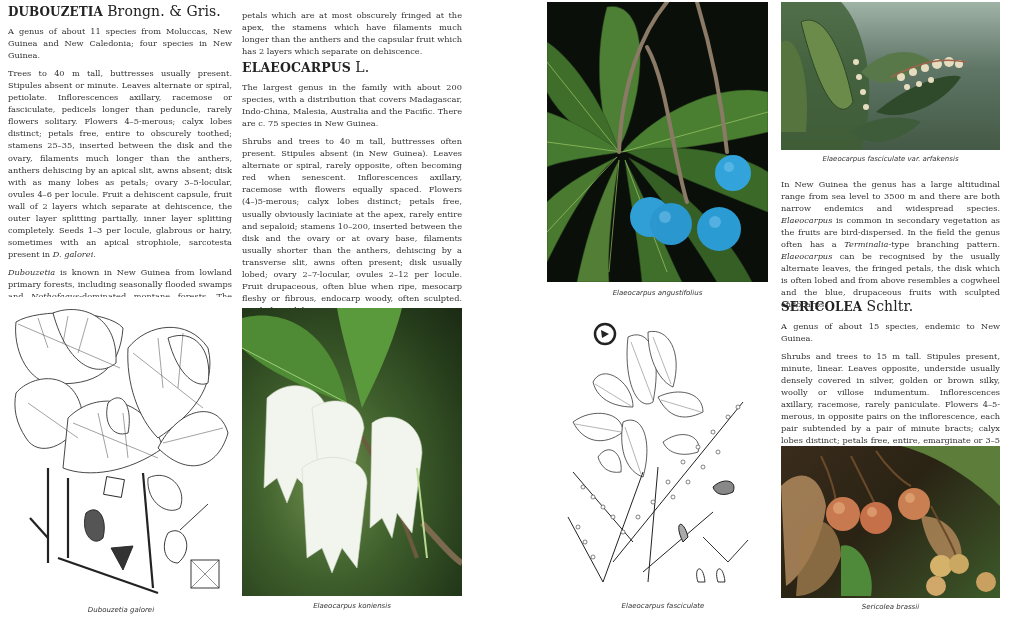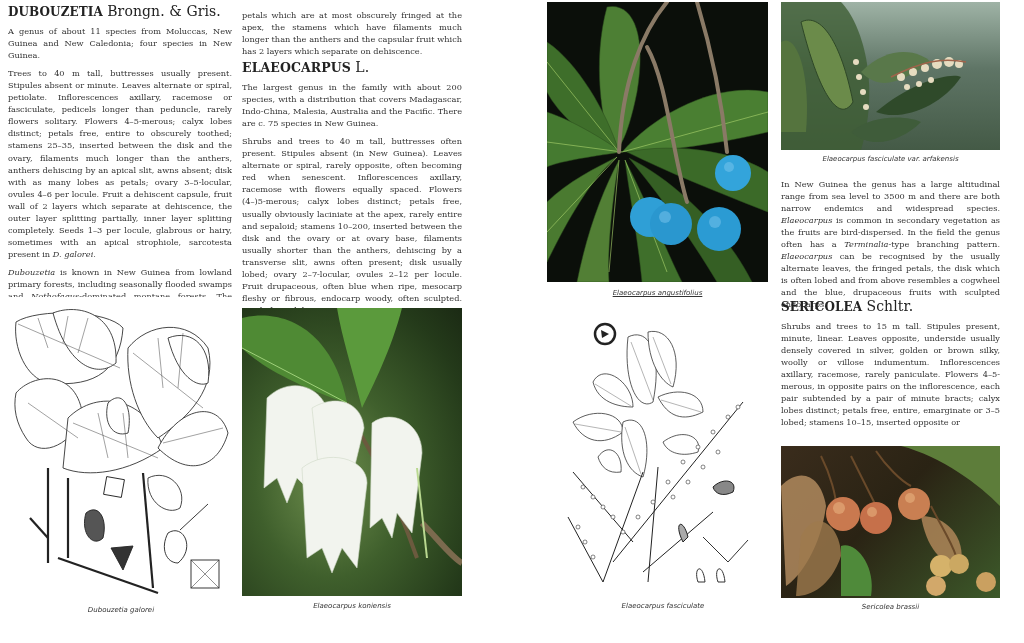--- a/index.html
+++ b/index.html
@@ -147,21 +147,21 @@
         <circle cx="103" cy="215" r="20" fill="#2f9fd6"></circle>
         <circle cx="124" cy="222" r="21" fill="#2a97cf"></circle>
         <circle cx="172" cy="227" r="22" fill="#2b9bd3"></circle>
         <circle cx="186" cy="171" r="18" fill="#33a4db"></circle>
         <circle cx="118" cy="215" r="6" fill="#7cc6ee" opacity="0.5"></circle>
         <circle cx="168" cy="220" r="6" fill="#7cc6ee" opacity="0.5"></circle>
         <circle cx="182" cy="165" r="5" fill="#7cc6ee" opacity="0.5"></circle>
       </g>
     </svg>
   </div>
-  <div class="caption" data-name="figure-caption" style="left:35px;top:289px;width:221px;text-decoration:underline;">Elaeocarpus angustifolius</div>
+  <div class="caption" data-name="figure-caption" style="left:35px;top:289px;width:221px;">Elaeocarpus angustifolius</div>
 
   <div class="photo" data-name="elaeocarpus-polydactylus-photo" style="left:269px;top:2px;width:219px;height:148px;background:linear-gradient(180deg,#9fb3a6 0%,#5f7566 45%,#445a46 100%);">
     <svg width="219" height="148" viewBox="0 0 219 148" data-name="flowering-branch-photo-icon">
       <path d="M0 0 L60 0 C80 20,100 80,80 148 L0 148Z" fill="#3e5e34" opacity="0.8"></path>
       <path d="M20 20 C40 10,60 40,72 100 C60 120,40 100,20 20Z" fill="#6b8b4a" stroke="#2e4727"></path>
       <path d="M0 40 C15 30,30 70,25 130 L0 130Z" fill="#55743e"></path>
       <path d="M80 70 C110 40,140 50,150 60 C120 80,100 90,80 70Z" fill="#59784a"></path>
       <path d="M95 110 C130 80,170 70,180 75 C160 105,120 120,95 110Z" fill="#2f4a2a"></path>
       <path d="M70 130 C95 110,130 115,140 120 C120 140,90 148,70 130Z" fill="#3f5c3a"></path>
       <g fill="#e6dcc0">
@@ -186,20 +186,21 @@
 
   <div class="col" data-name="elaeocarpus-notes" style="left:269px;top:174px;width:219px;">
     <p data-name="elaeocarpus-notes-paragraph"><span>In New Guinea the genus has a large altitudinal range from sea level to 3500 m and there are both narrow endemics and widespread species. </span><i>Elaeocarpus</i><span> is common in secondary vegetation as the fruits are bird-dispersed. In the field the genus often has a </span><i>Terminalia</i><span>-type branching pattern. </span><i>Elaeocarpus</i><span> can be recognised by the usually alternate leaves, the fringed petals, the disk which is often lobed and from above resembles a cogwheel and the blue, drupaceous fruits with sculpted endocarps.</span></p>
   </div>
 
   <div class="col" data-name="sericolea-section" style="left:269px;top:300px;width:219px;">
     <div class="genus" data-name="genus-heading-sericolea">
       <span data-name="genus-name">SERICOLEA</span>
       <span class="auth" data-name="genus-authority">Schltr.</span>
     </div>
+    <p data-name="sericolea-intro">A genus of about 15 species, endemic to New Guinea.</p>
     <p data-name="sericolea-description">Shrubs and trees to 15 m tall. Stipules present, minute, linear. Leaves opposite, underside usually densely covered in silver, golden or brown silky, woolly or villose indumentum. Inflorescences axillary, racemose, rarely paniculate. Flowers 4–5-merous, in opposite pairs on the inflorescence, each pair subtended by a pair of minute bracts; calyx lobes distinct; petals free, entire, emarginate or 3–5 lobed; stamens 10–15, inserted opposite or</p>
   </div>
 
   <div class="drawing" data-name="elaeocarpus-multisectus-illustration" style="left:41px;top:312px;width:220px;height:285px;">
     <svg width="220" height="285" viewBox="0 0 220 285" data-name="line-drawing-icon">
       <circle cx="52" cy="22" r="10" fill="#fff" stroke="#222" stroke-width="2.5"></circle>
       <path d="M48 18 L56 22 L49 26Z" fill="#222"></path>
       <g fill="#fff" stroke="#333" stroke-width="0.8">
         <path d="M75 25 C95 15,110 40,100 90 C85 100,70 70,75 25Z"></path>
         <path d="M95 20 C115 15,130 40,120 75 C108 70,95 50,95 20Z"></path>

